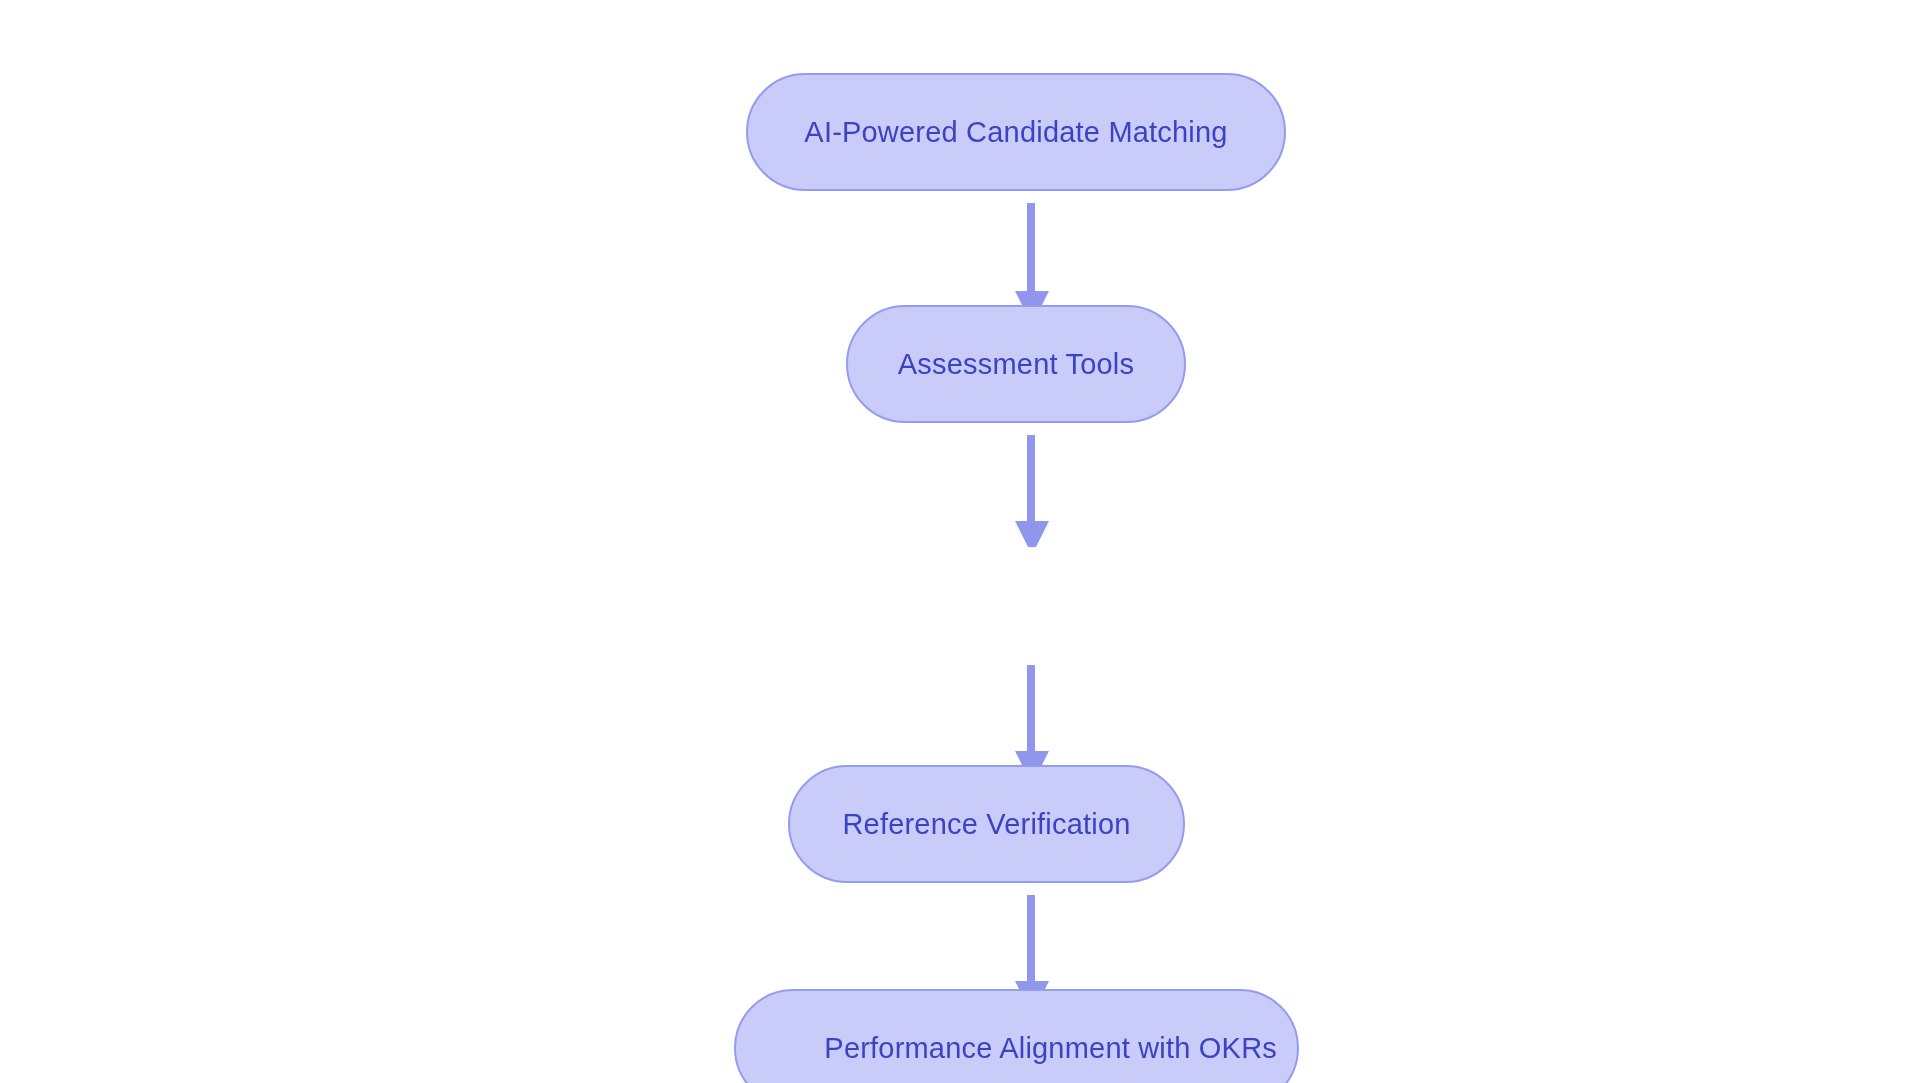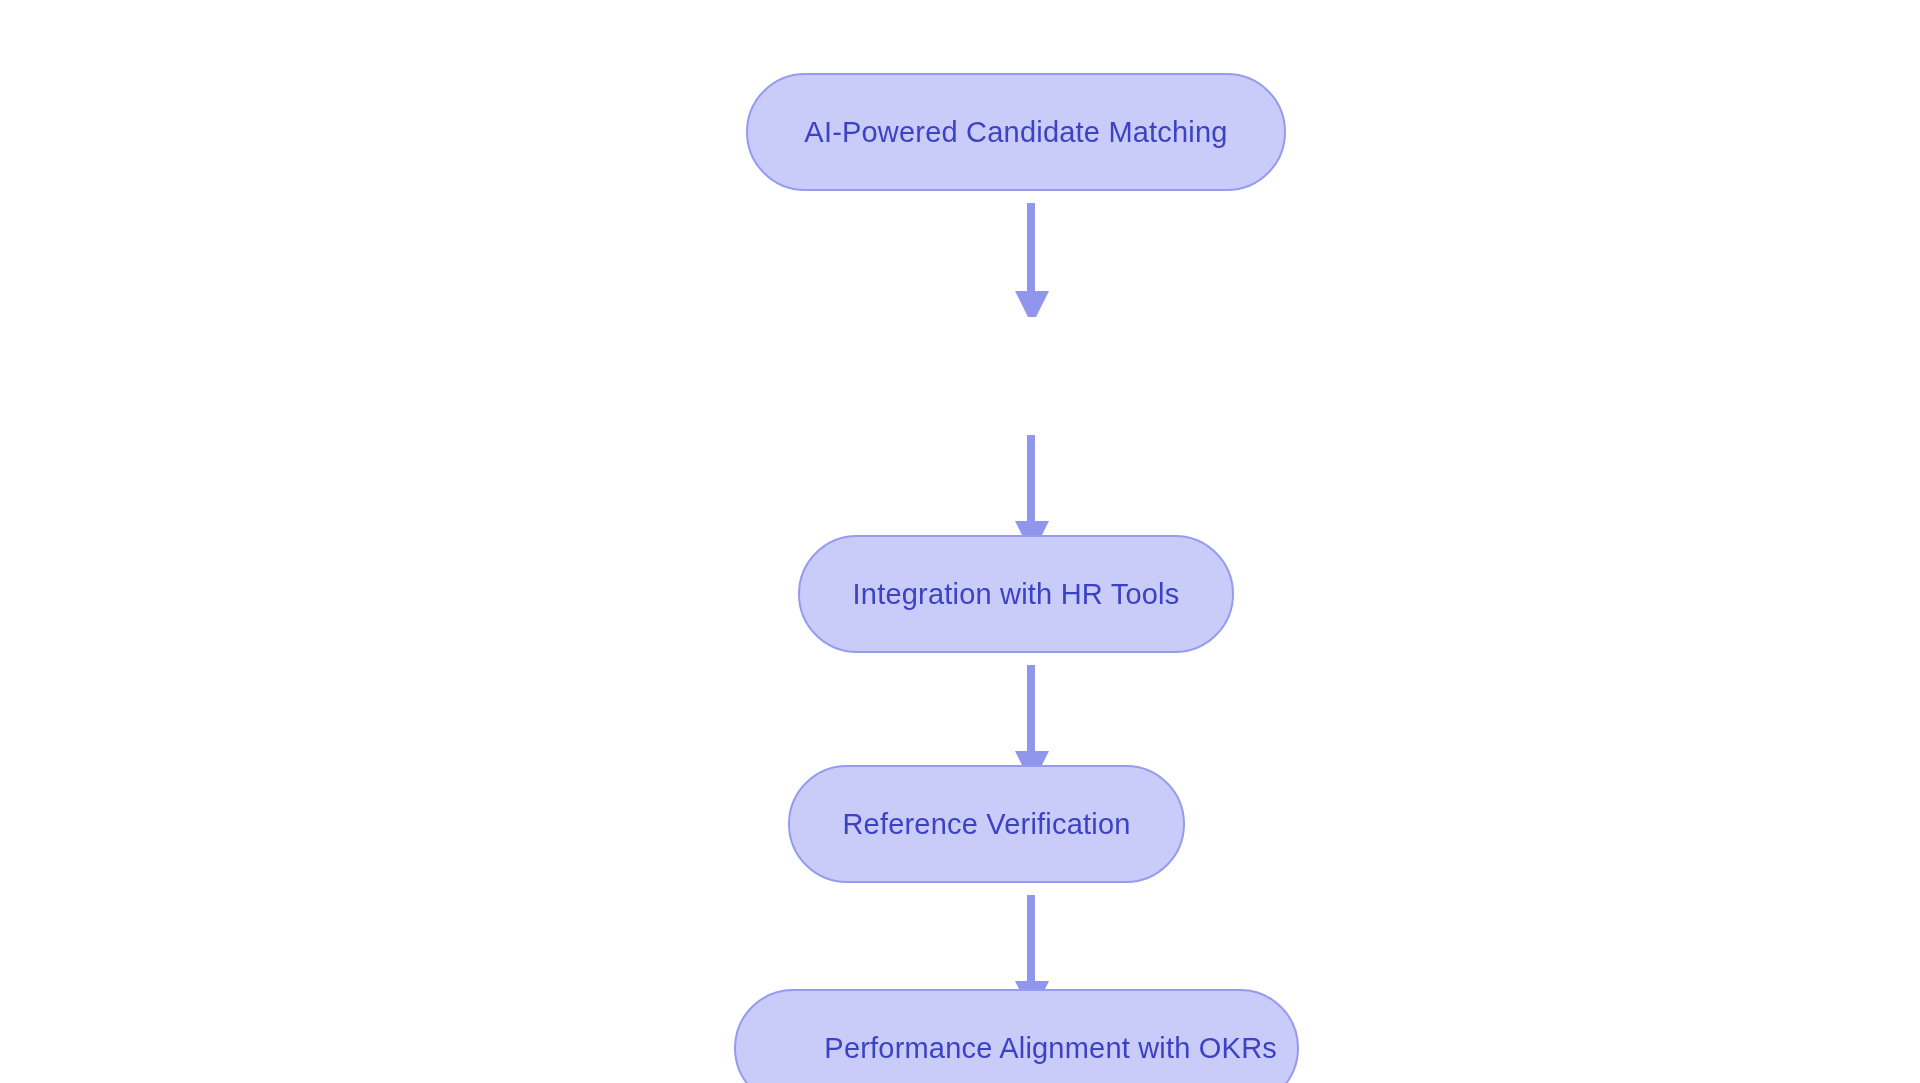--- a/index.html
+++ b/index.html
@@ -91,29 +91,29 @@
 
   <div class="node node-1">
     <span>AI-Powered Candidate Matching</span>
   </div>
 
   <div class="arrow arrow-1">
     <div class="line"></div>
     <div class="head"></div>
   </div>
 
+  <div class="node node-2">
+    <span>Assessment Tools</span>
+  </div>
 
   <div class="arrow arrow-2">
     <div class="line"></div>
     <div class="head"></div>
   </div>
 
-  <div class="node node-3">
-    <span>Integration with HR Tools</span>
-  </div>
 
   <div class="arrow arrow-3">
     <div class="line"></div>
     <div class="head"></div>
   </div>
 
   <div class="node node-4">
     <span>Reference Verification</span>
   </div>
 

